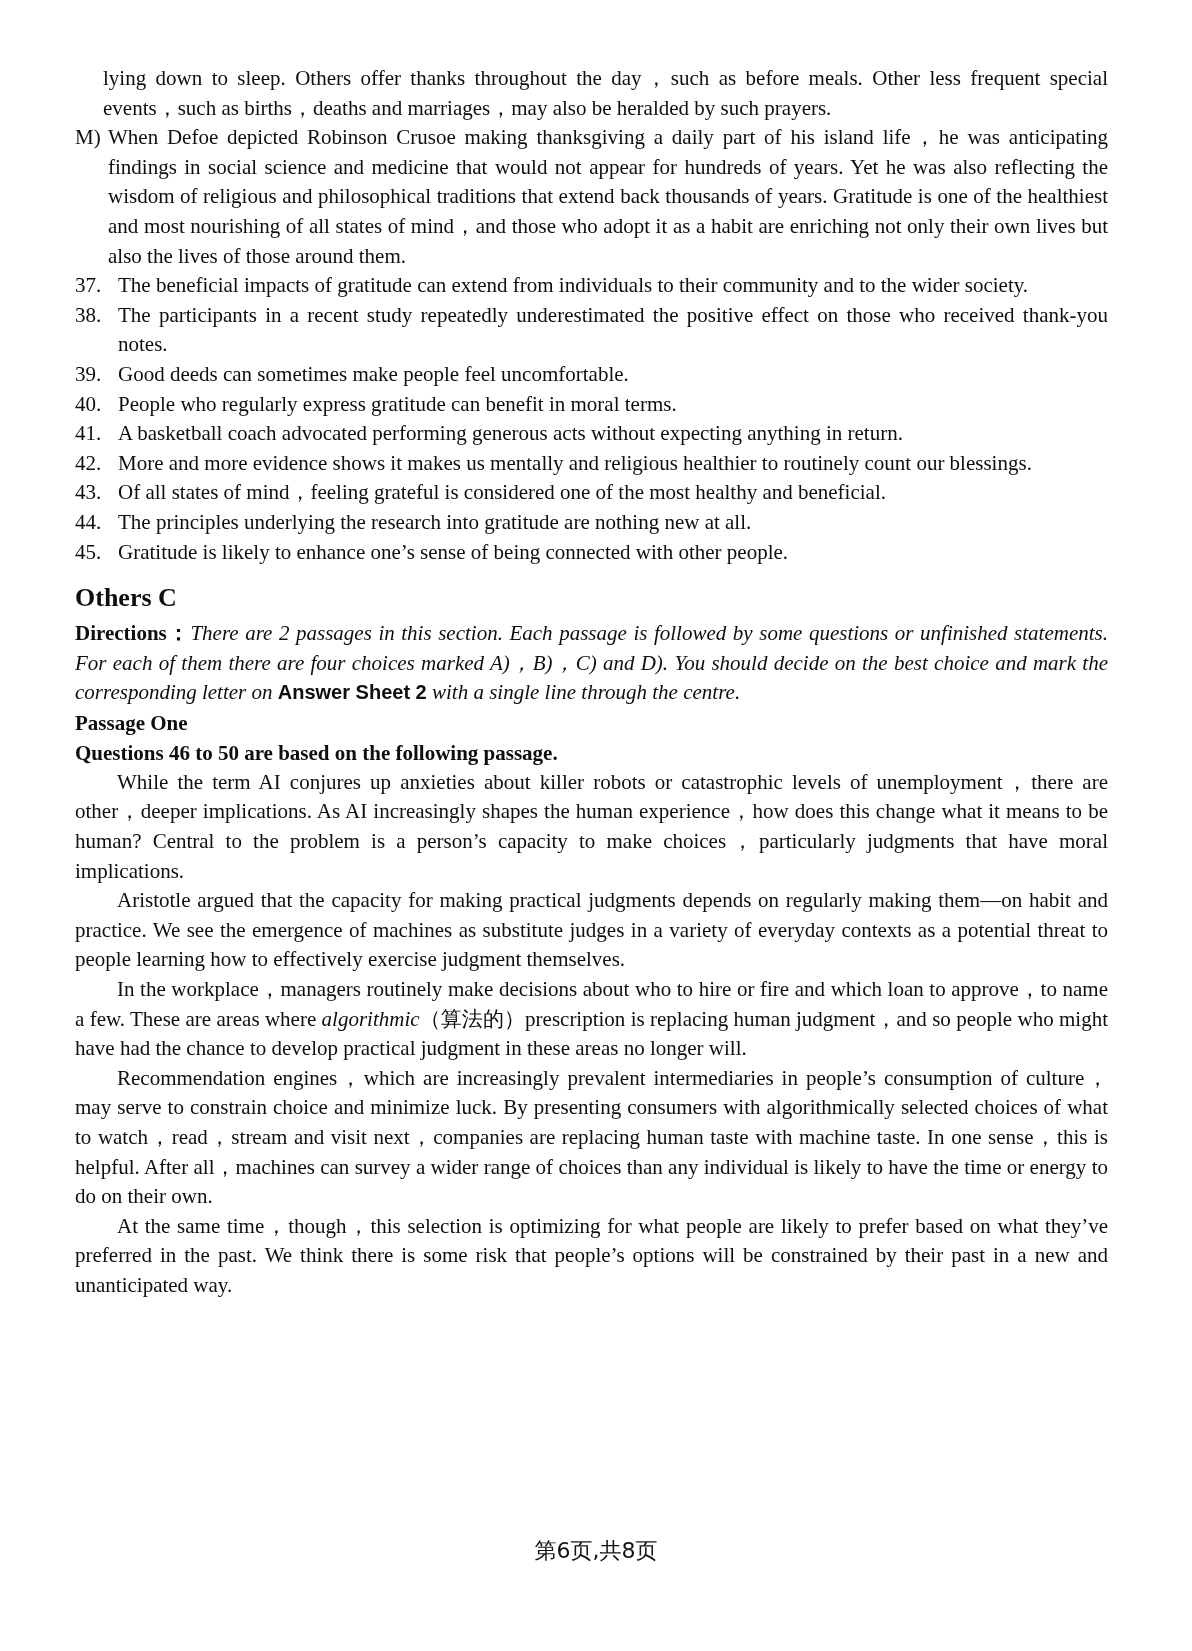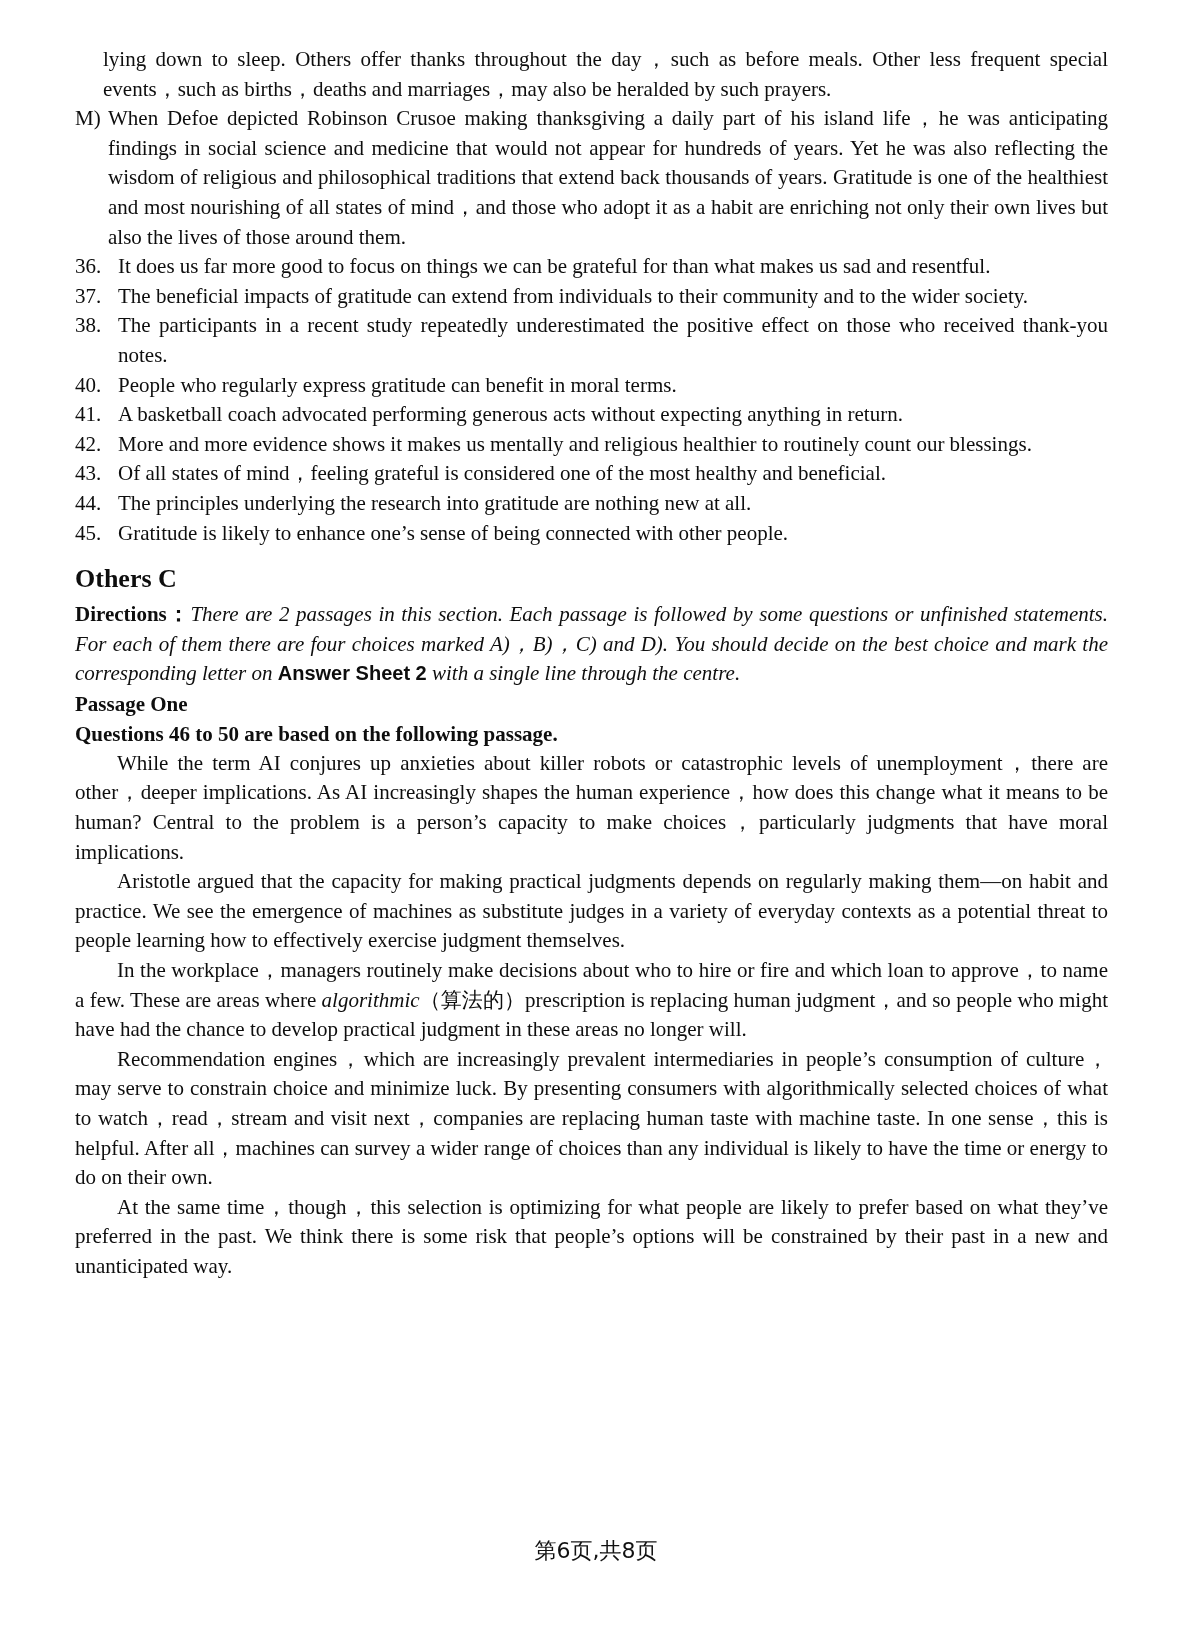--- a/index.html
+++ b/index.html
@@ -10,21 +10,21 @@
   body {
     width: 1192px;
     height: 1651px;
     position: relative;
     font-family: "Liberation Serif", serif;
     color: #0e0e0e;
   }
   .page-content {
     position: absolute;
     left: 75px;
-    top: 45px;
+    top: 64px;
     width: 1033px;
     font-size: 21px;
     line-height: 29.6px;
     text-align: justify;
   }
   .page-content p { margin: 0; }
 
   .intro-tail {
     padding-left: 28px;
   }
@@ -81,30 +81,30 @@
 
   <p class="intro-tail">lying down to sleep. Others offer thanks throughout the day，such as before meals. Other less frequent special events，such as births，deaths and marriages，may also be heralded by such prayers.</p>
 
   <div class="letter-item">
     <span class="letter-marker">M)</span>
     <span class="letter-text">When Defoe depicted Robinson Crusoe making thanksgiving a daily part of his island life，he was anticipating findings in social science and medicine that would not appear for hundreds of years. Yet he was also reflecting the wisdom of religious and philosophical traditions that extend back thousands of years. Gratitude is one of the healthiest and most nourishing of all states of mind，and those who adopt it as a habit are enriching not only their own lives but also the lives of those around them.</span>
   </div>
 
   <div>
     <div class="num-item">
-      <span class="num-marker">36.</span>
-      <span class="num-text">It does us far more good to focus on things we can be grateful for than what makes us sad and resentful.</span>
-    </div>
-    <div class="num-item">
       <span class="num-marker">37.</span>
       <span class="num-text">The beneficial impacts of gratitude can extend from individuals to their community and to the wider society.</span>
     </div>
     <div class="num-item">
       <span class="num-marker">38.</span>
       <span class="num-text">The participants in a recent study repeatedly underestimated the positive effect on those who received thank-you notes.</span>
+    </div>
+    <div class="num-item">
+      <span class="num-marker">39.</span>
+      <span class="num-text">Good deeds can sometimes make people feel uncomfortable.</span>
     </div>
     <div class="num-item">
       <span class="num-marker">40.</span>
       <span class="num-text">People who regularly express gratitude can benefit in moral terms.</span>
     </div>
     <div class="num-item">
       <span class="num-marker">41.</span>
       <span class="num-text">A basketball coach advocated performing generous acts without expecting anything in return.</span>
     </div>
     <div class="num-item">

